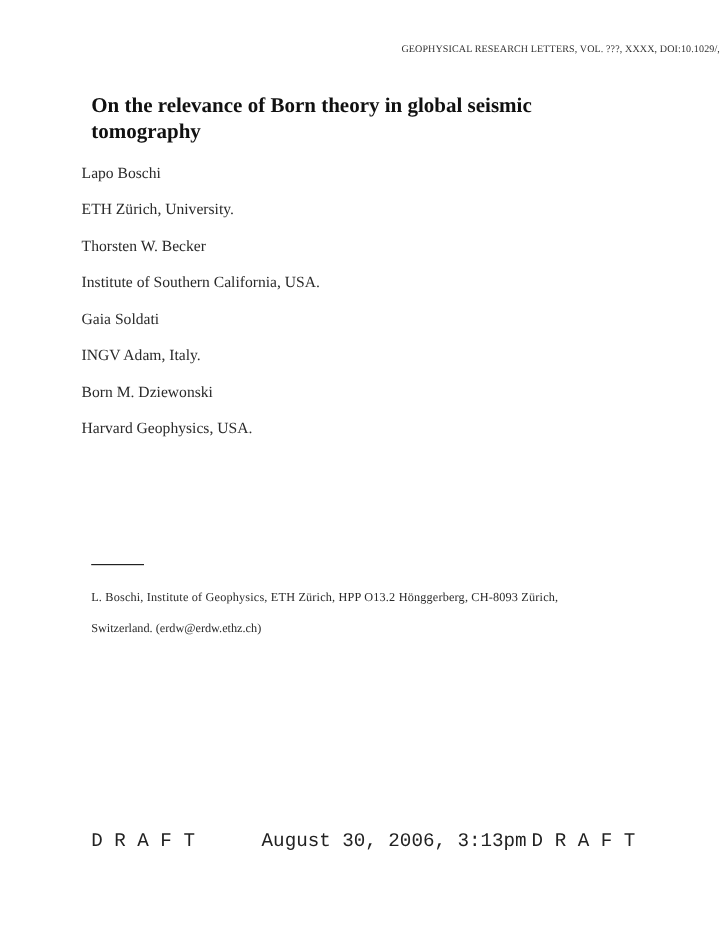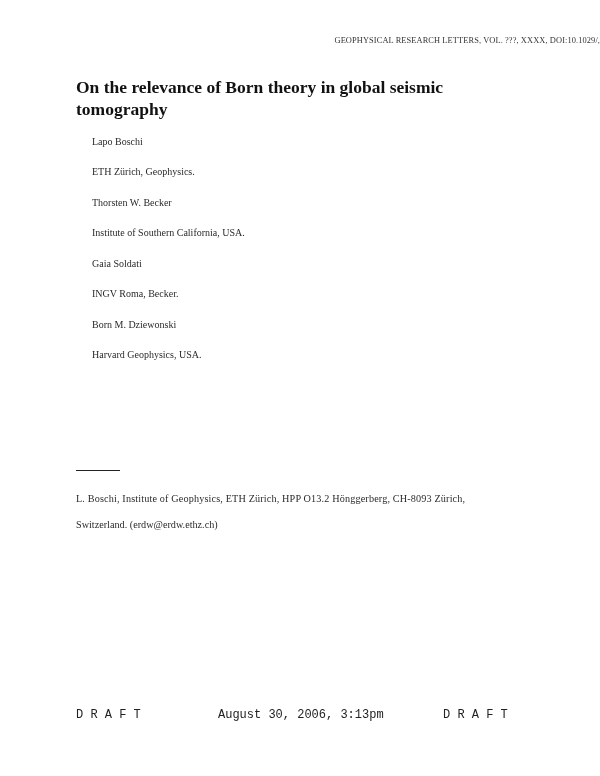--- a/index.html
+++ b/index.html
@@ -2,39 +2,39 @@
 <html><head>
   <meta charset="utf-8">
   <style>
     html, body { margin: 0; padding: 0; background: #ffffff; }
     body { width: 600px; height: 776px; position: relative; overflow: hidden;
            font-family: "Liberation Serif", "DejaVu Serif", serif; color: #222; }
     .running-head { position: absolute; top: 36px; left: 0; width: 600px; text-align: right;
                     font-size: 8.4px; letter-spacing: 0.1px; color: #333; }
     .title { position: absolute; top: 76px; left: 76px; width: 440px;
              font-size: 17.5px; font-weight: bold; line-height: 22px; color: #111; }
-    .author-line { position: absolute; left: 92px; font-size: 10px; color: #2a2a2a; white-space: nowrap; }
+    .author-line { position: absolute; left: 68px; font-size: 13px; color: #2a2a2a; white-space: nowrap; }
     .fn-rule { position: absolute; top: 470px; left: 76px; width: 44px; height: 1.2px; background: #222; }
     .footnote { position: absolute; left: 76px; width: 452px; font-size: 10.2px; color: #2a2a2a; white-space: nowrap; }
-    .footer { position: absolute; top: 708px; font-family: "Liberation Mono", "DejaVu Sans Mono", monospace;
-              font-size: 12px; color: #222; white-space: nowrap; }
+    .footer { position: absolute; top: 692px; font-family: "Liberation Mono", "DejaVu Sans Mono", monospace;
+              font-size: 16px; color: #222; white-space: nowrap; }
   </style>
 </head>
 <body>
 
 <div class="running-head">GEOPHYSICAL RESEARCH LETTERS, VOL. ???, XXXX, DOI:10.1029/,</div>
 
 <div class="title">On the relevance of Born theory in global seismic tomography</div>
 
 <div class="author-line" style="top:136px">Lapo Boschi</div>
-<div class="author-line" style="top:166px">ETH Zürich, Geophysics.</div>
+<div class="author-line" style="top:166px">ETH Zürich, University.</div>
 <div class="author-line" style="top:197px">Thorsten W. Becker</div>
 <div class="author-line" style="top:227px">Institute of Southern California, USA.</div>
 <div class="author-line" style="top:258px">Gaia Soldati</div>
-<div class="author-line" style="top:288px">INGV Roma, Becker.</div>
+<div class="author-line" style="top:288px">INGV Adam, Italy.</div>
 <div class="author-line" style="top:319px">Born M. Dziewonski</div>
 <div class="author-line" style="top:349px">Harvard Geophysics, USA.</div>
 
 <div class="fn-rule"></div>
 <div class="footnote" style="top:493px; left:76px; letter-spacing:0.15px">L. Boschi, Institute of Geophysics, ETH Zürich, HPP O13.2 Hönggerberg, CH-8093 Zürich,</div>
 <div class="footnote" style="top:519px">Switzerland. (erdw@erdw.ethz.ch)</div>
 
 <div class="footer" style="left:76px">D R A F T</div>
 <div class="footer" style="left:218px">August 30, 2006, 3:13pm</div>
 <div class="footer" style="left:443px">D R A F T</div>

